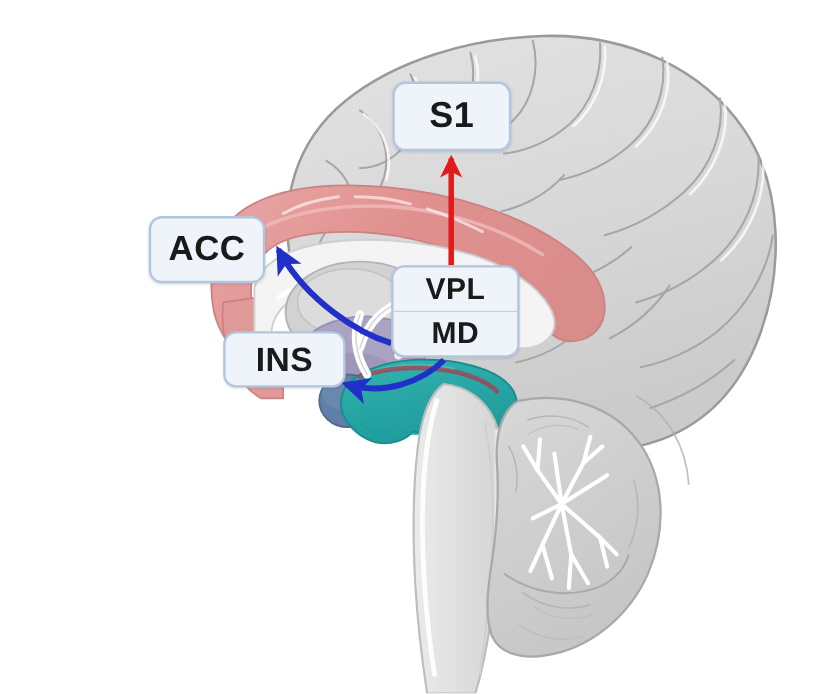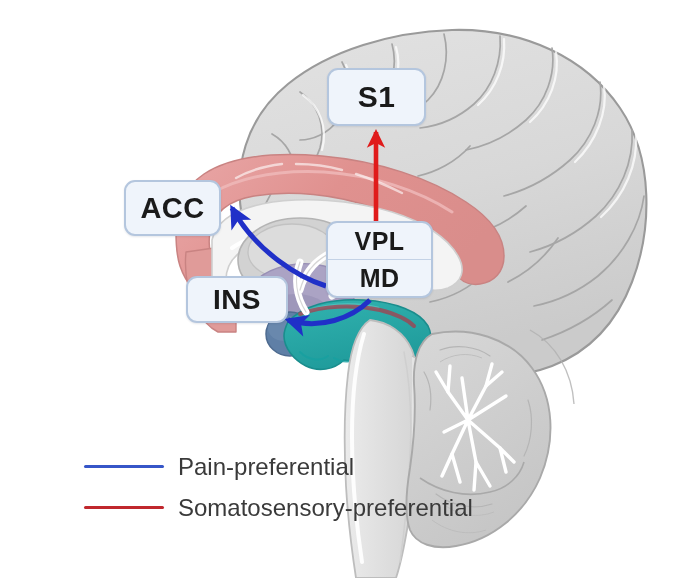--- a/index.html
+++ b/index.html
@@ -332,24 +332,14 @@
   <div class="roi-box" id="box-thal">
     <span class="roi-label">VPL</span>
     <span class="divider"></span>
     <span class="roi-label">MD</span>
   </div>
 
   <div class="roi-box" id="box-ins">
     <span class="roi-label">INS</span>
   </div>
 
-  <div id="legend">
-    <div class="legend-row">
-      <span class="legend-swatch" style="background:#3656c8"></span>
-      <span class="legend-text">Pain-preferential</span>
-    </div>
-    <div class="legend-row">
-      <span class="legend-swatch" style="background:#c0272d"></span>
-      <span class="legend-text">Somatosensory-preferential</span>
-    </div>
-  </div>
 
 </div>
 
 </body></html>

